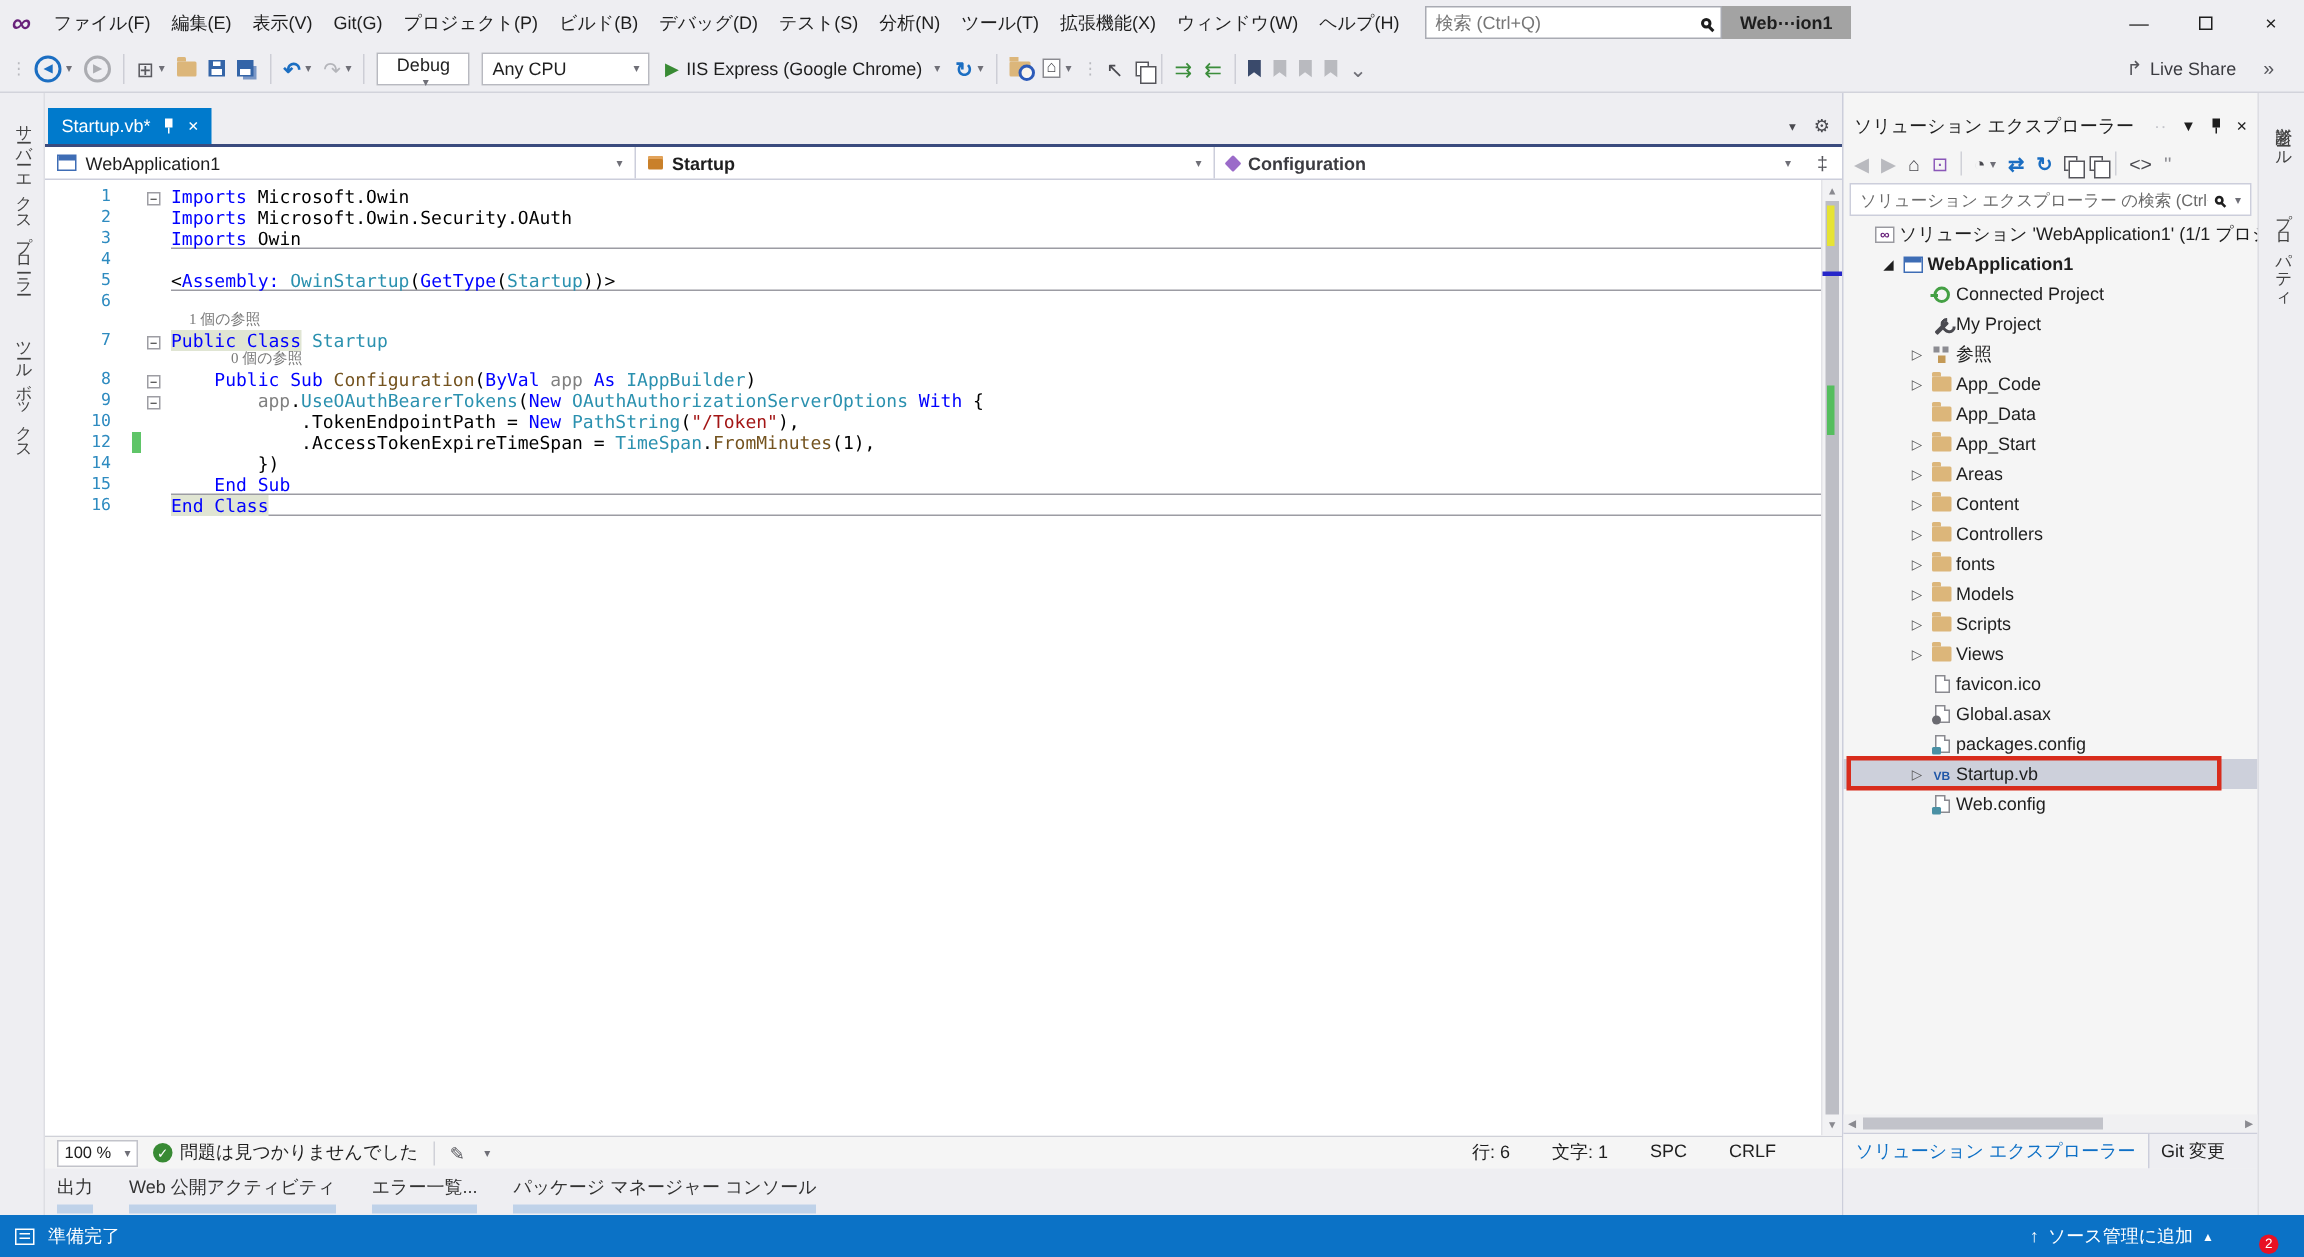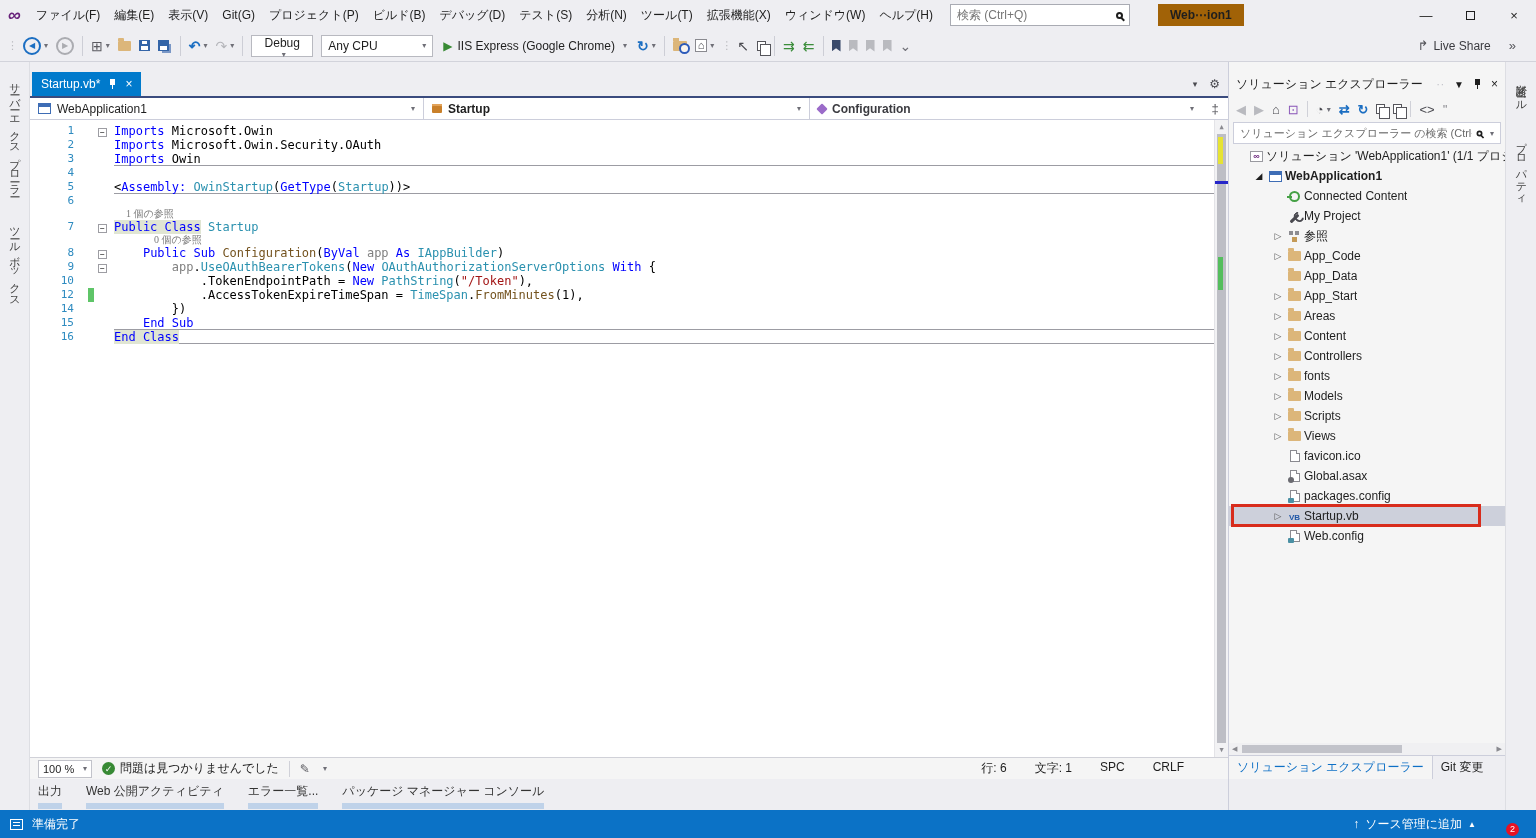--- a/index.html
+++ b/index.html
@@ -4,24 +4,24 @@
 <style>
   *{margin:0;padding:0;box-sizing:border-box}
   html,body{width:1536px;height:838px;overflow:hidden}
   body{font-family:"Liberation Sans",sans-serif;color:#1E1E1E;font-size:12px}
   .screen{width:1536px;height:838px;display:flex;flex-direction:column;background:#EEEEF2;position:relative}
 
   
   .titlebar{height:30px;display:flex;align-items:center;padding-left:8px;flex:none}
   .vs-logo{color:#68217A;font-weight:bold;font-size:18px;margin-right:8px;transform:skewX(-8deg)}
   .menu-item{font-size:12px;padding:0 7px;line-height:30px;white-space:nowrap}
-  .search-box{width:180px;height:22px;background:#fff;border:1px solid #A9ABB3;display:flex;align-items:center;padding:0 6px;margin-left:10px;color:#767676;justify-content:space-between;flex:none}
+  .search-box{width:198px;height:22px;background:#fff;border:1px solid #A9ABB3;display:flex;align-items:center;padding:0 6px;margin-left:10px;color:#767676;justify-content:space-between;flex:none}
   .mag{width:7px;height:7px;border:2px solid #1E1E1E;border-radius:50%;position:relative;display:inline-block;flex:none}
   .mag::after{content:"";position:absolute;width:5px;height:2px;background:#1E1E1E;transform:rotate(45deg);right:-4px;bottom:-3px}
-  .win-title-chip{background:#a16207;font-weight:bold;padding:4px 12px;margin-left:28px;white-space:nowrap}
+  .win-title-chip{background:#a3a3a3;font-weight:bold;padding:4px 12px;margin-left:0;white-space:nowrap}
   .win-controls{display:flex;margin-left:auto}
   .win-btn{width:44px;height:30px;display:flex;align-items:center;justify-content:center;font-size:13px;color:#1E1E1E}
   .restore-box{width:9px;height:9px;border:1px solid #1E1E1E;display:inline-block}
 
   
   .toolbar{height:32px;display:flex;align-items:center;padding:0 4px;border-bottom:1px solid #D2D3DB;flex:none}
   .tb-sep{width:1px;height:20px;background:#CDCED6;margin:0 4px;flex:none}
   .tb-grip{color:#B9BABF;font-size:11px;padding:0 3px;letter-spacing:-2px}
   .tb-icon{display:flex;align-items:center;padding:0 4px;height:26px}
   .tb-glyph{font-size:14px;line-height:1}
@@ -555,21 +555,21 @@
             <span class="t-icon">
               <span class="mi ti i-proj"></span>
             </span>
             <span class="t-label bold">WebApplication1</span>
           </div>
           <div class="t-row" style="padding-left: 42px;">
             <span class="t-exp"></span>
             <span class="t-icon">
               <span class="mi ti i-conn"></span>
             </span>
-            <span class="t-label">Connected Content</span>
+            <span class="t-label">Connected Project</span>
           </div>
           <div class="t-row" style="padding-left: 42px;">
             <span class="t-exp"></span>
             <span class="t-icon">
               <span class="mi ti i-wrench"></span>
             </span>
             <span class="t-label">My Project</span>
           </div>
           <div class="t-row" style="padding-left: 42px;">
             <span class="t-exp">▷</span>

